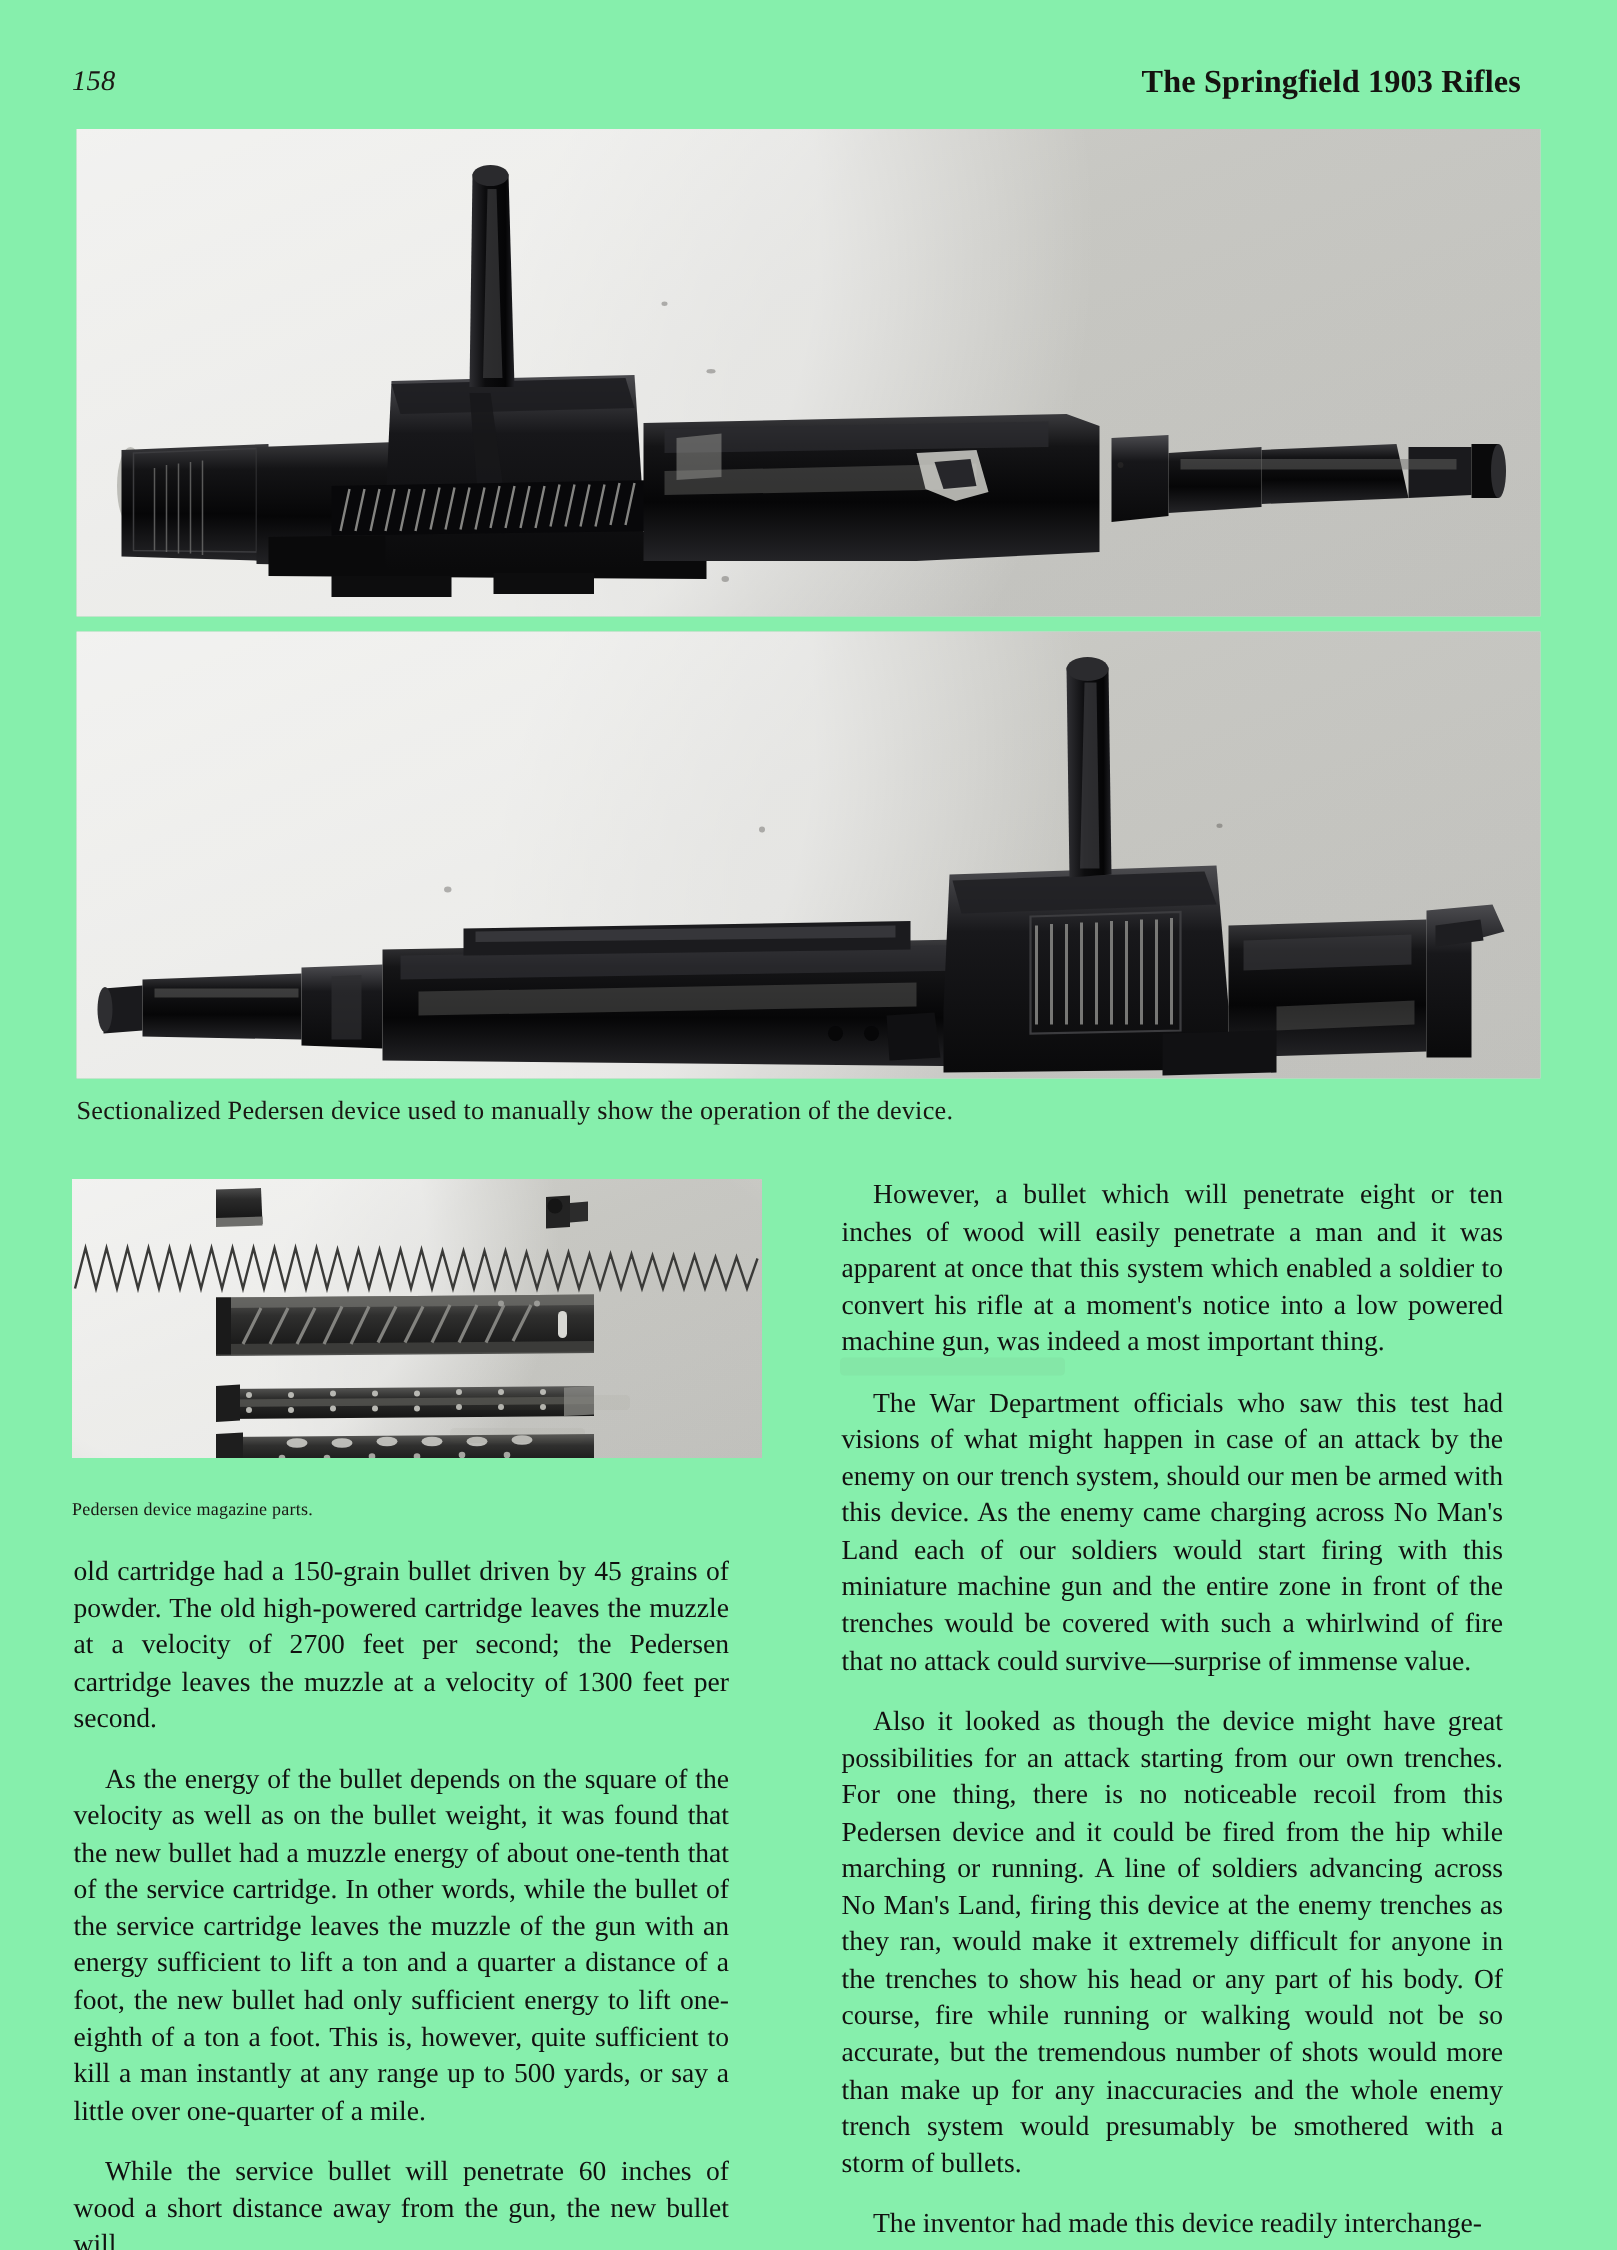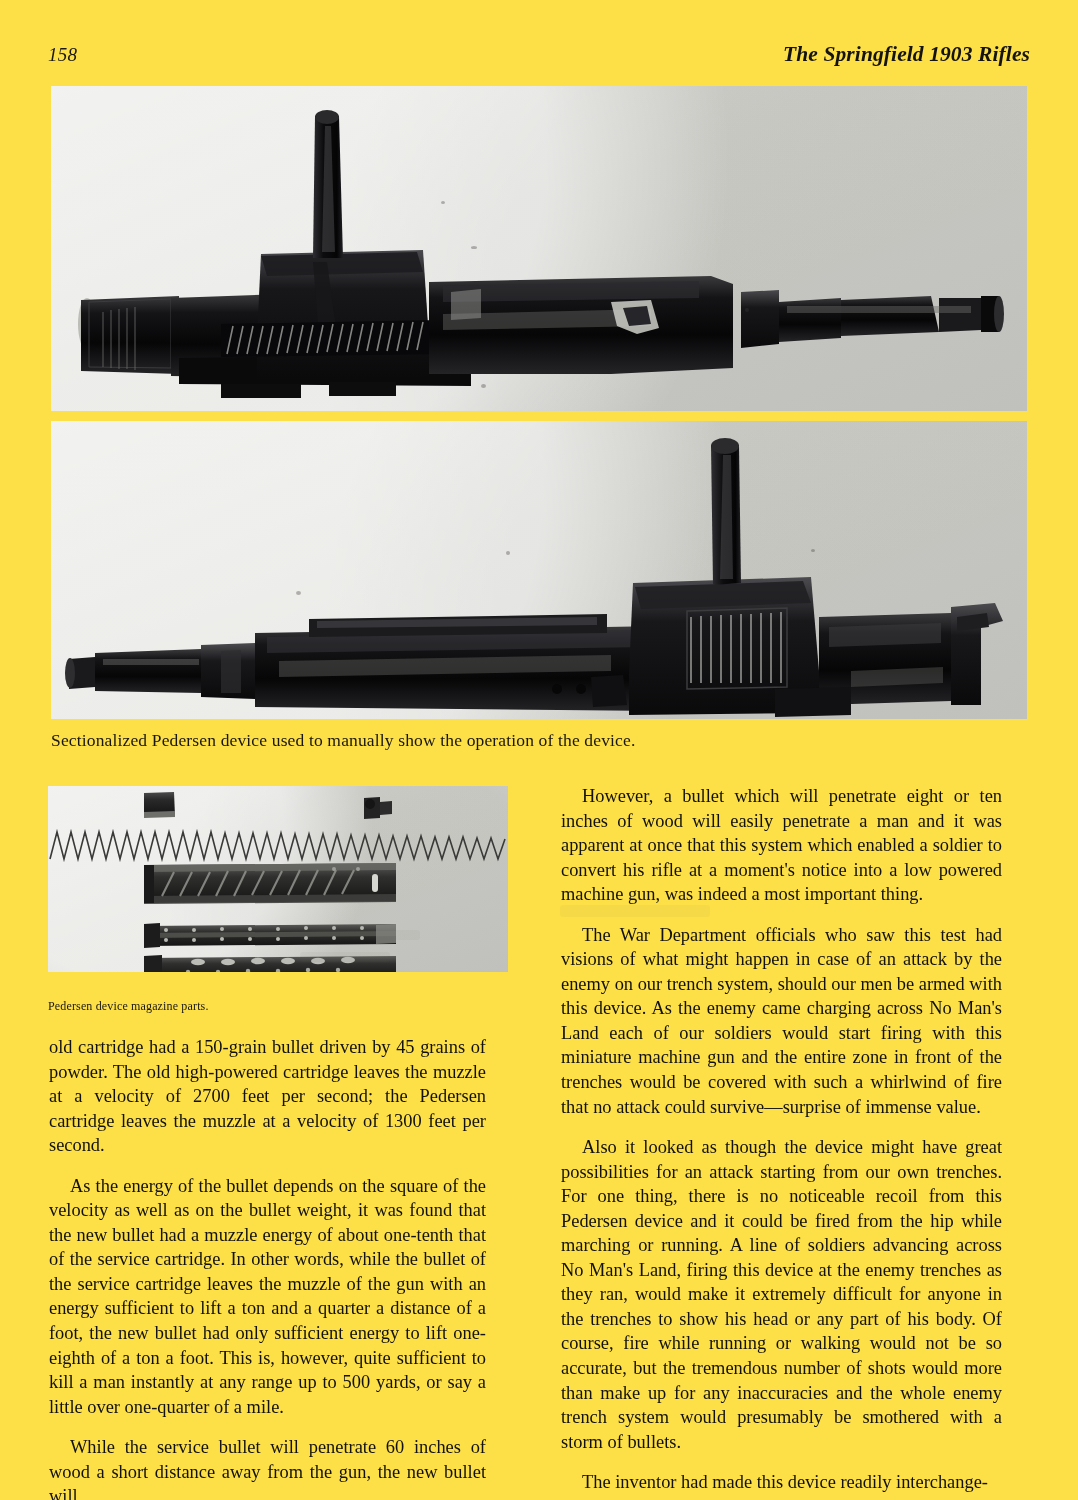--- a/index.html
+++ b/index.html
@@ -12,21 +12,21 @@
     height: 1500px;
     position: relative;
     font-family: "Liberation Serif", "DejaVu Serif", serif;
     color: #15130f;
     overflow: hidden;
   }
 
   .page {
     position: absolute;
     inset: 0;
-    background: #fde047;
+    background: #86efac;
     padding-left: 16px;
   }
 
   
   .runhead {
     position: absolute;
     top: 44px;
     left: 48px;
     right: 48px;
     height: 30px;
@@ -35,23 +35,22 @@
     position: absolute;
     left: 0;
     top: 0;
     font-style: italic;
     font-size: 19px;
     letter-spacing: 0.2px;
     color: #1b1814;
   }
   .booktitle {
     position: absolute;
-    right: 0;
+    right: 16px;
     top: -2px;
-    font-style: italic;
     font-weight: bold;
     font-size: 21.5px;
     letter-spacing: 0.1px;
     color: #151310;
   }
 
   
   .photo {
     position: absolute;
     background: #d8d8d4;

